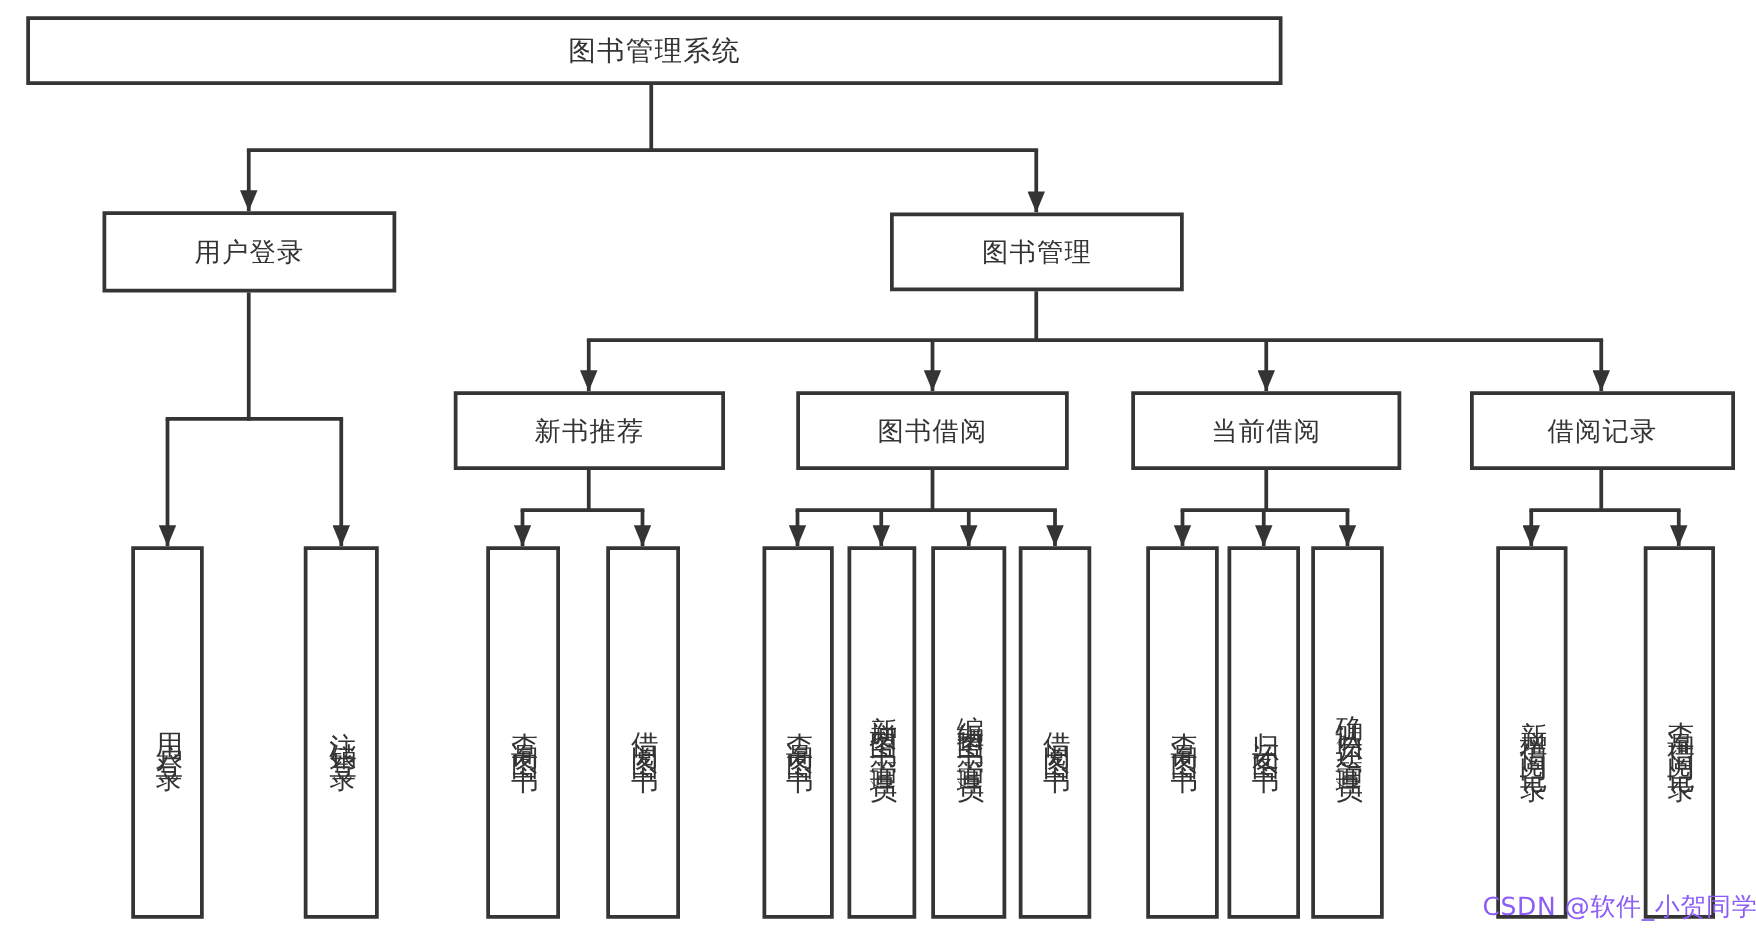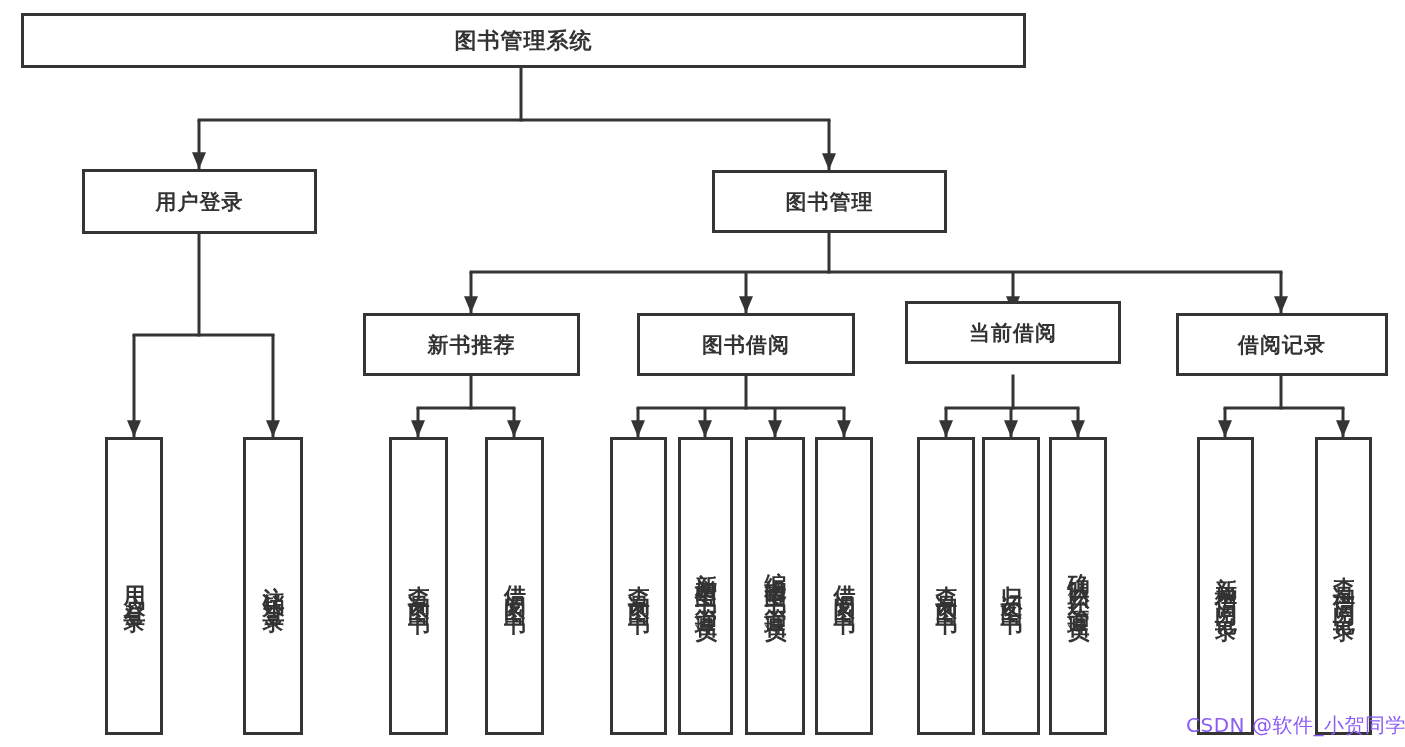--- a/index.html
+++ b/index.html
@@ -27,21 +27,20 @@
     background: #ffffff;
     border: 3px solid #353535;
     display: flex;
     align-items: center;
     justify-content: center;
     color: #333333;
     z-index: 2;
     font-size: 21px;
     letter-spacing: 1px;
     white-space: nowrap;
-    font-weight: bold;
   }
   .leaf .vtext {
     writing-mode: vertical-rl;
     text-orientation: mixed;
     font-size: 22px;
     letter-spacing: 9px;
     line-height: 1.4;
     white-space: nowrap;
   }
   #watermark {
@@ -122,21 +121,21 @@
   <div class="box" style="left:712px; top:170px; width:235px; height:63px;">
     <span>图书管理</span>
   </div>
 
   <div class="box" style="left:363px; top:313px; width:217px; height:63px;">
     <span>新书推荐</span>
   </div>
   <div class="box" style="left:637px; top:313px; width:218px; height:63px;text-align:center;">
     <span>图书借阅</span>
   </div>
-  <div class="box" style="left:905px; top:301px; width:216px; height:63px;">
+  <div class="box" style="left:905px; top:313px; width:216px; height:63px;">
     <span>当前借阅</span>
   </div>
   <div class="box" style="left:1176px; top:313px; width:212px; height:63px;">
     <span>借阅记录</span>
   </div>
 
   <div class="box leaf" style="left:105px; top:437px; width:58px; height:298px;">
     <span class="vtext">用户登录</span>
   </div>
   <div class="box leaf" style="left:243px; top:437px; width:60px; height:298px;">

